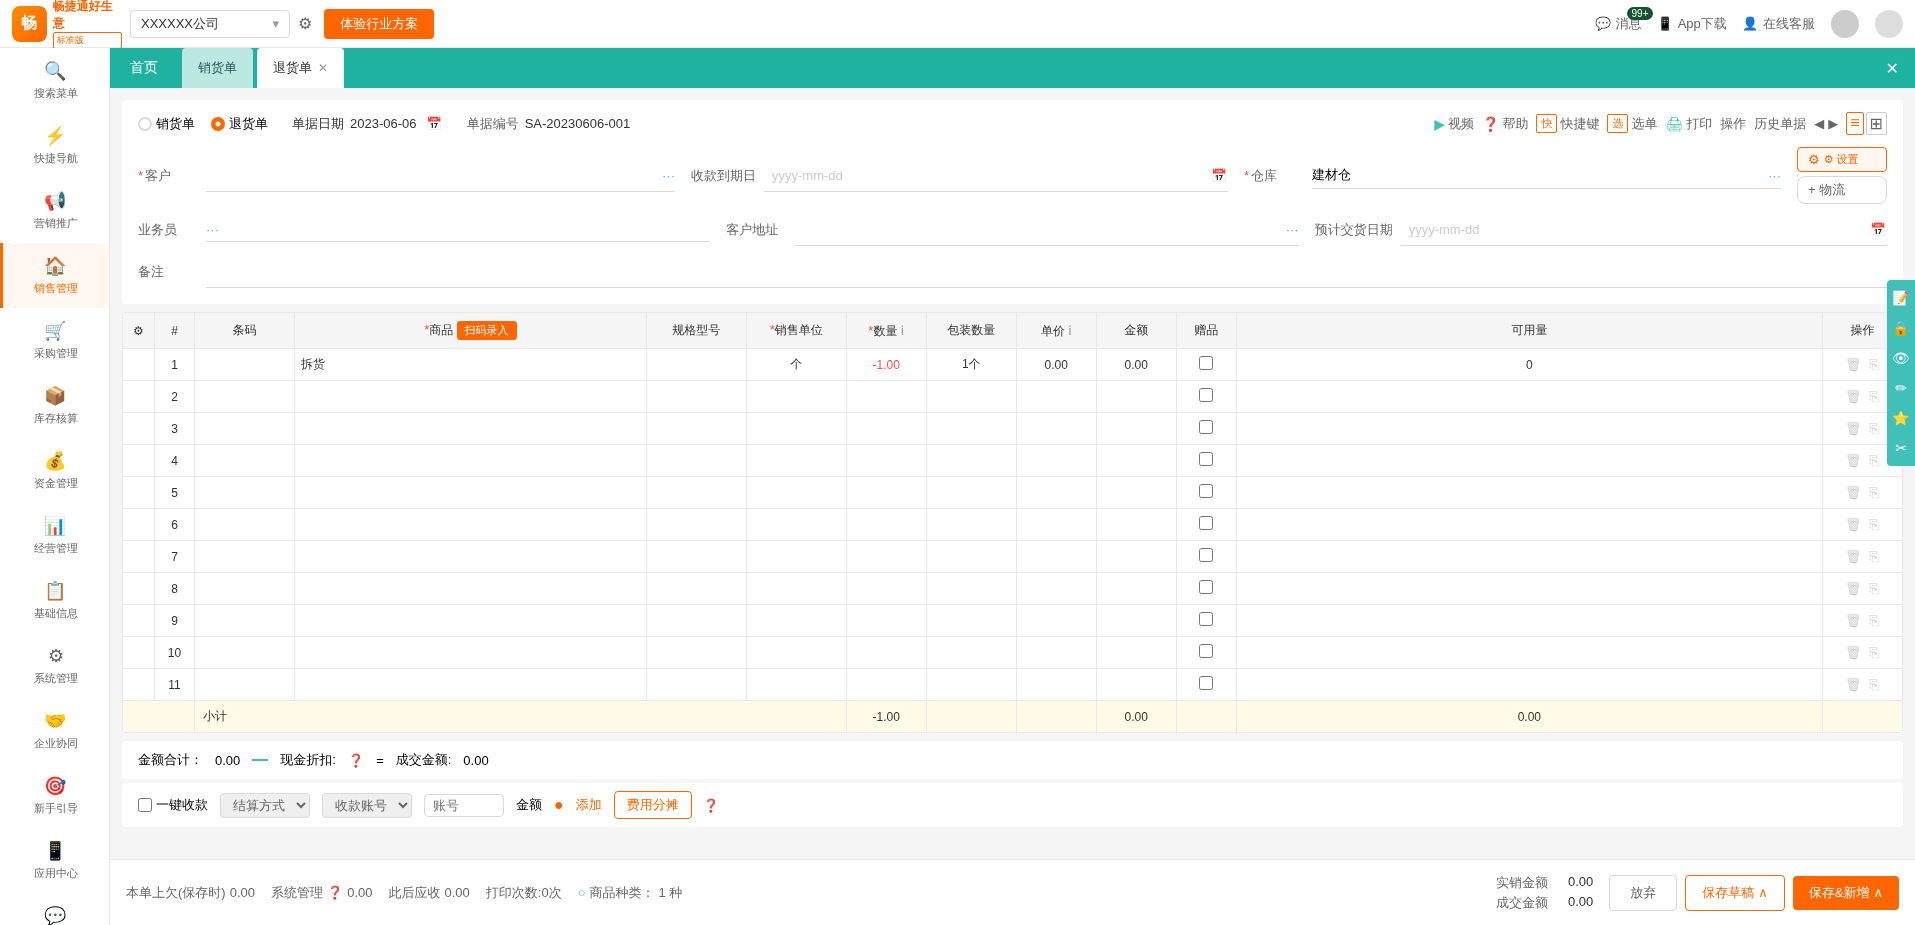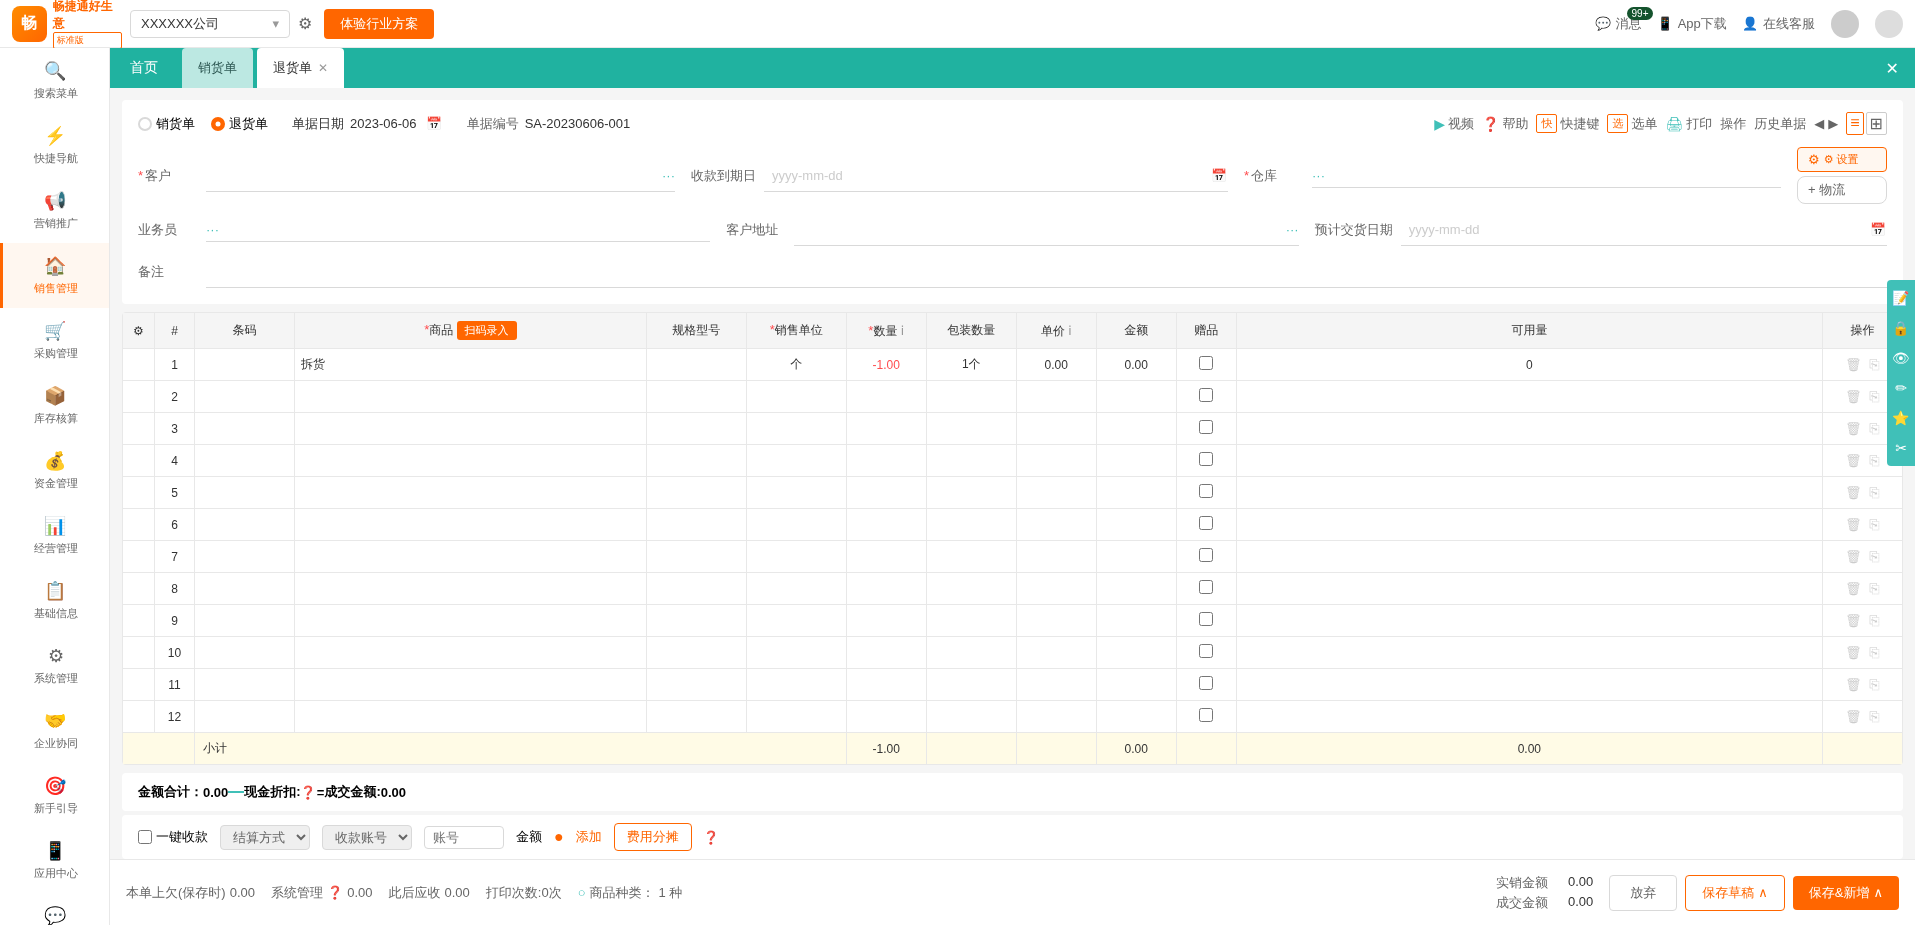--- a/index.html
+++ b/index.html
@@ -67,21 +67,21 @@
     .data-table-wrapper { background: white; border-radius: 4px; overflow: hidden; }
     .data-table { width: 100%; border-collapse: collapse; }
     .data-table th { background: #f5f5f5; border: 1px solid #e8e8e8; padding: 8px 6px; text-align: center; font-weight: normal; color: #333; white-space: nowrap; font-size: 12px; }
     .data-table td { border: 1px solid #e8e8e8; padding: 6px 6px; text-align: center; color: #333; font-size: 12px; height: 32px; }
     .scan-btn { background: #ff6600; color: white; border: none; padding: 2px 8px; border-radius: 3px; cursor: pointer; font-size: 11px; }
     .qty-red { color: #ff4d4f; }
     .table-checkbox { width: 14px; height: 14px; border: 1px solid #d9d9d9; border-radius: 2px; }
     .subtotal-row td { background: #fffbe6; font-weight: normal; }
 
     
-    .footer-calc { background: white; border-radius: 4px; padding: 10px 16px; display: flex; align-items: center; flex-wrap: wrap; font-weight: bold; }
+    .footer-calc { background: white; border-radius: 4px; padding: 10px 16px; display: flex; align-items: center; gap: 12px; flex-wrap: wrap; }
 
     
     .payment-row { background: white; border-radius: 4px; padding: 8px 16px; display: flex; align-items: center; gap: 12px; margin-top: 4px; }
     .one-click-btn { display: flex; align-items: center; gap: 4px; }
     .payment-checkbox { width: 14px; height: 14px; }
     .payment-select { border: 1px solid #d9d9d9; border-radius: 4px; padding: 3px 8px; color: #666; }
     .payment-input { border: 1px solid #d9d9d9; border-radius: 4px; padding: 3px 8px; width: 80px; }
     .add-btn { background: transparent; border: none; color: #ff6600; cursor: pointer; display: flex; align-items: center; gap: 2px; }
     .expense-split-btn { border: 1px solid #ff6600; color: #ff6600; background: white; padding: 4px 12px; border-radius: 4px; cursor: pointer; }
 
@@ -295,20 +295,21 @@
             <div style="flex:1; display:flex; align-items:center; gap:8px;">
               <span class="form-label">收款到期日</span>
               <div style="flex:1; border-bottom:1px solid #d9d9d9; padding:4px 0; display:flex; align-items:center;">
                 <input class="form-input" type="text" style="border: none; outline: none; width: 100%;" placeholder="yyyy-mm-dd">
                 <span class="date-icon">📅</span>
               </div>
             </div>
             <div style="flex:1; display:flex; align-items:center; gap:8px;">
               <span class="form-label required">仓库</span>
               <div style="flex:1; border-bottom:1px solid #d9d9d9; padding:4px 0; display:flex; align-items:center;">
+                <span style="flex:1;">建材仓</span>
                 <span class="form-input-dots">···</span>
               </div>
             </div>
             <div style="display:flex;flex-direction:column;gap:4px; min-width:90px;">
               <button class="setup-btn">
                 <span>⚙</span>
                 <span style="font-size:11px;">⚙ 设置</span>
               </button>
               <button class="logistics-btn">
                 <span>+ 物流</span>
@@ -560,38 +561,20 @@
     <td contenteditable="true" style=""></td>
     <td contenteditable="true" style=""></td>
     <td contenteditable="true" style=""></td>
     <td><input type="checkbox" class="table-checkbox" style=""></td>
     <td></td>
     <td>
       <span style="color:#ccc;cursor:pointer;margin-right:4px;">🗑</span>
       <span style="color:#ccc;cursor:pointer;">⎘</span>
     </td>
   </tr>
-                <tr>
-    <td></td>
-    <td>12</td>
-    <td contenteditable="true" style=""></td>
-    <td contenteditable="true" style="text-align: left; padding-left: 6px;"></td>
-    <td contenteditable="true" style=""></td>
-    <td contenteditable="true" style=""></td>
-    <td contenteditable="true" style="color: rgb(51, 51, 51);"></td>
-    <td contenteditable="true" style=""></td>
-    <td contenteditable="true" style=""></td>
-    <td contenteditable="true" style=""></td>
-    <td><input type="checkbox" class="table-checkbox" style=""></td>
-    <td></td>
-    <td>
-      <span style="color:#ccc;cursor:pointer;margin-right:4px;">🗑</span>
-      <span style="color:#ccc;cursor:pointer;">⎘</span>
-    </td>
-  </tr>
               </tbody>
             <tfoot>
               <tr class="subtotal-row">
                 <td colspan="2"></td>
                 <td colspan="4" style="text-align:left;padding-left:8px;">小计</td>
                 <td class="qty-red">-1.00</td>
                 <td></td>
                 <td></td>
                 <td>0.00</td>
                 <td></td>

